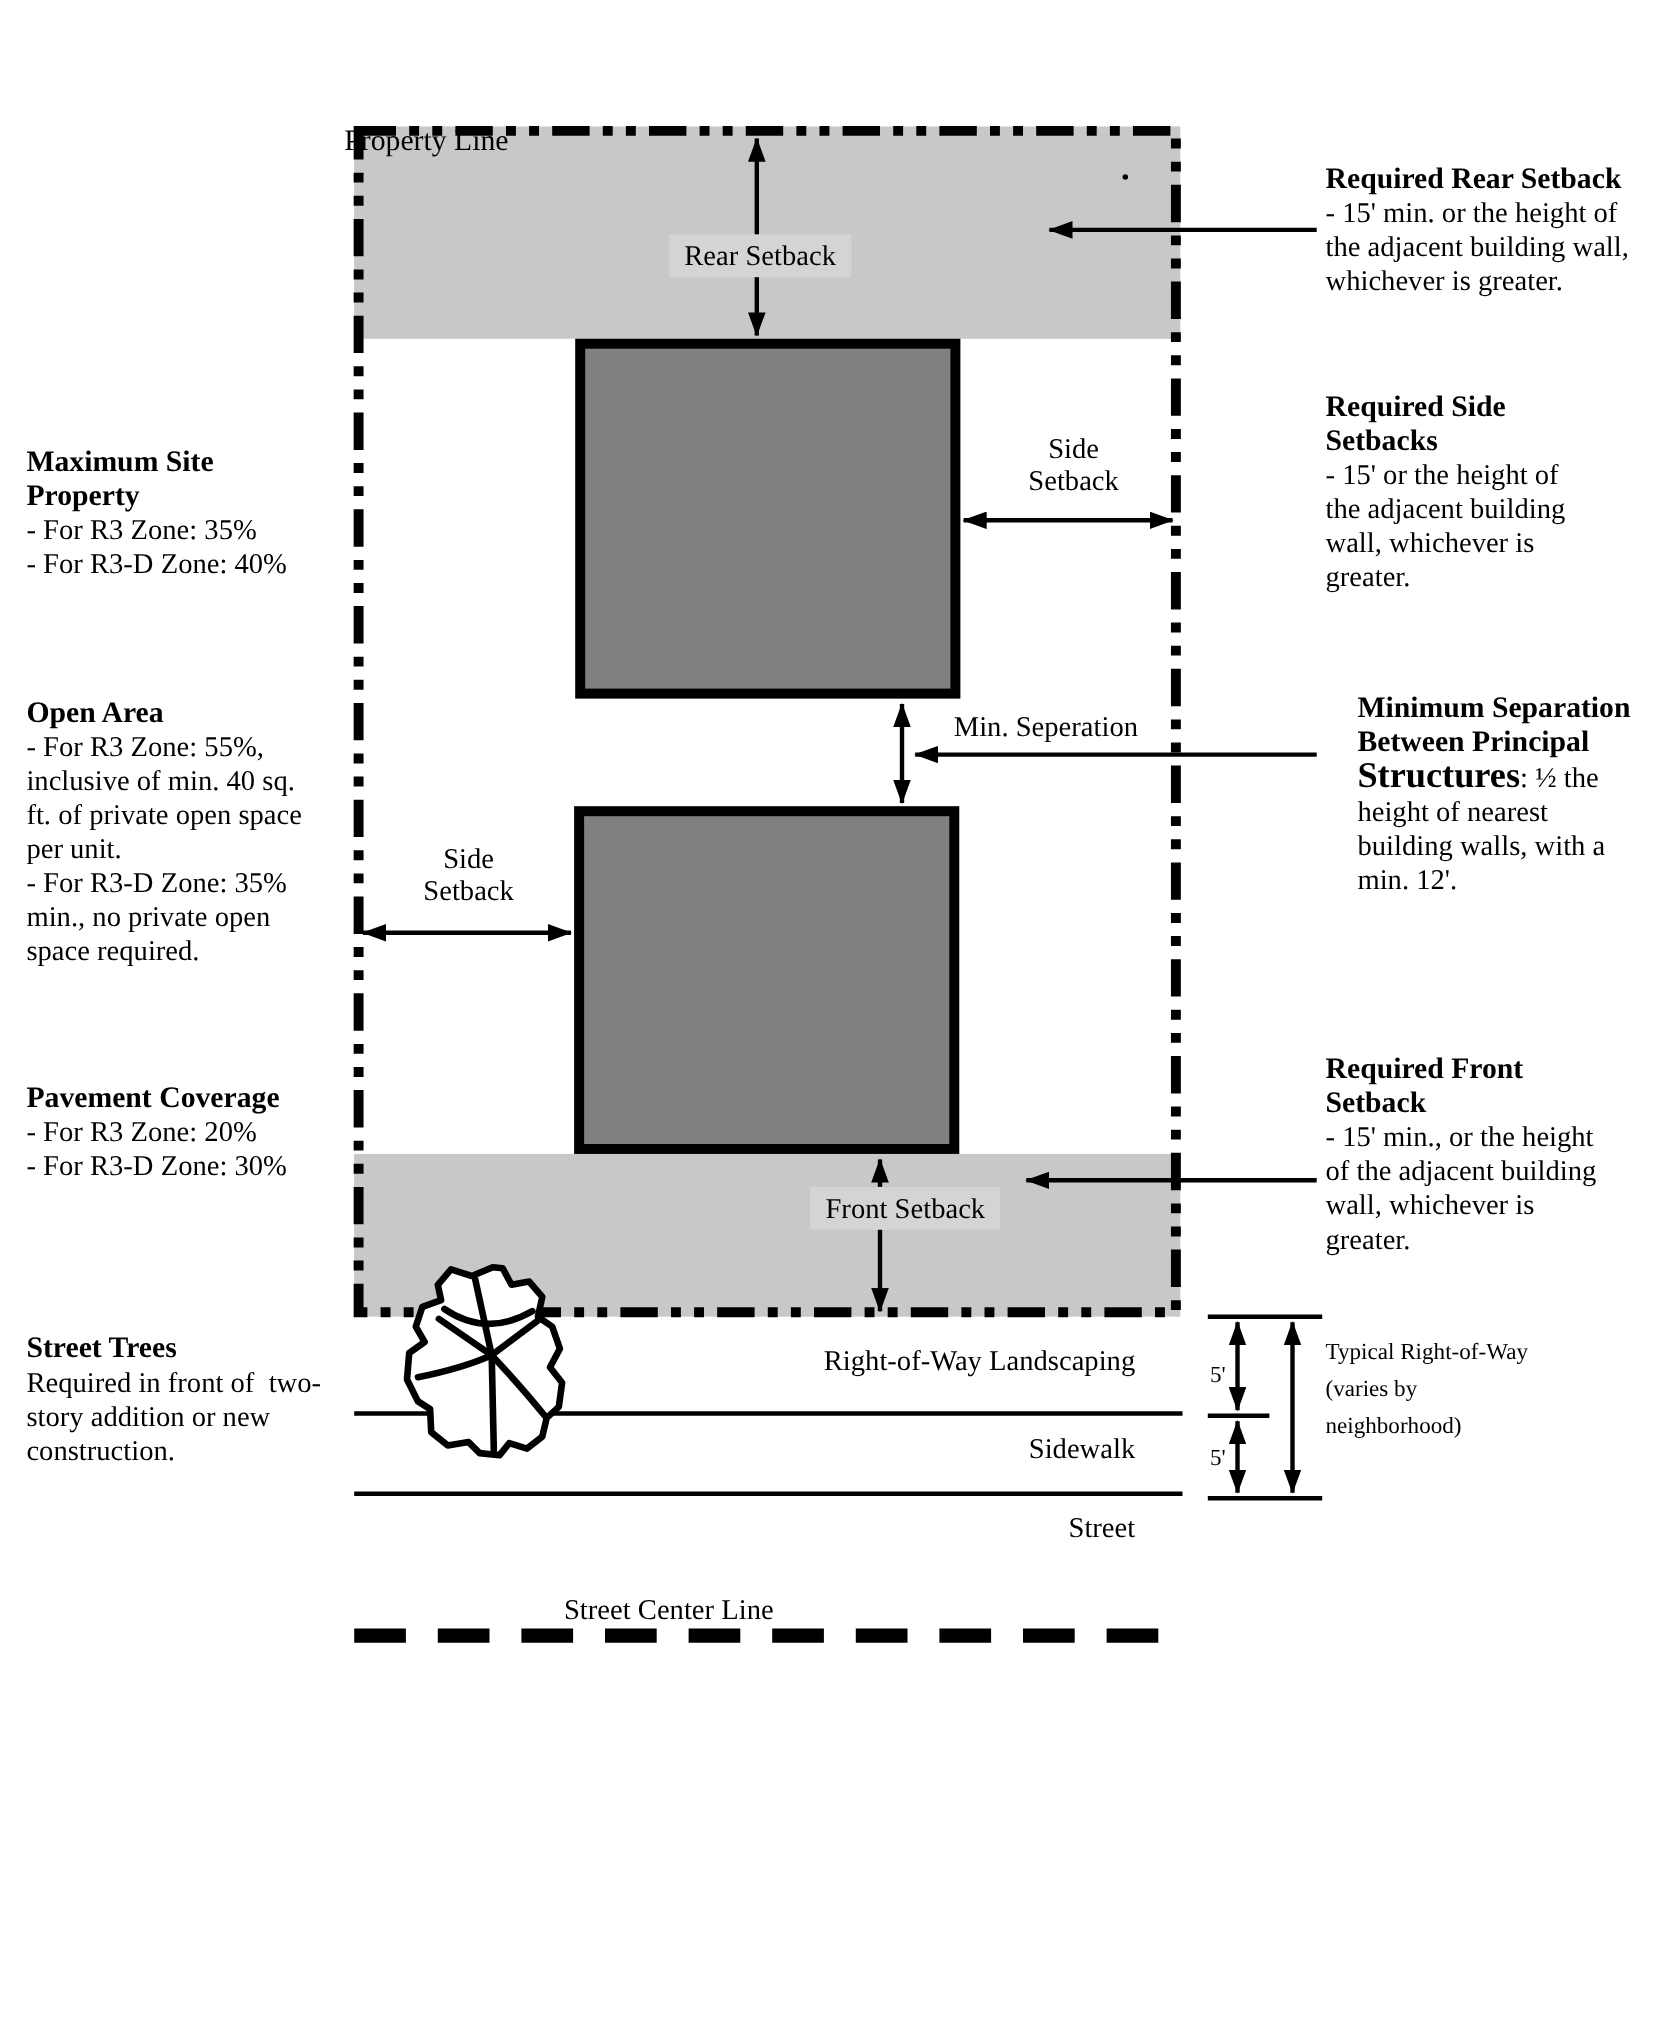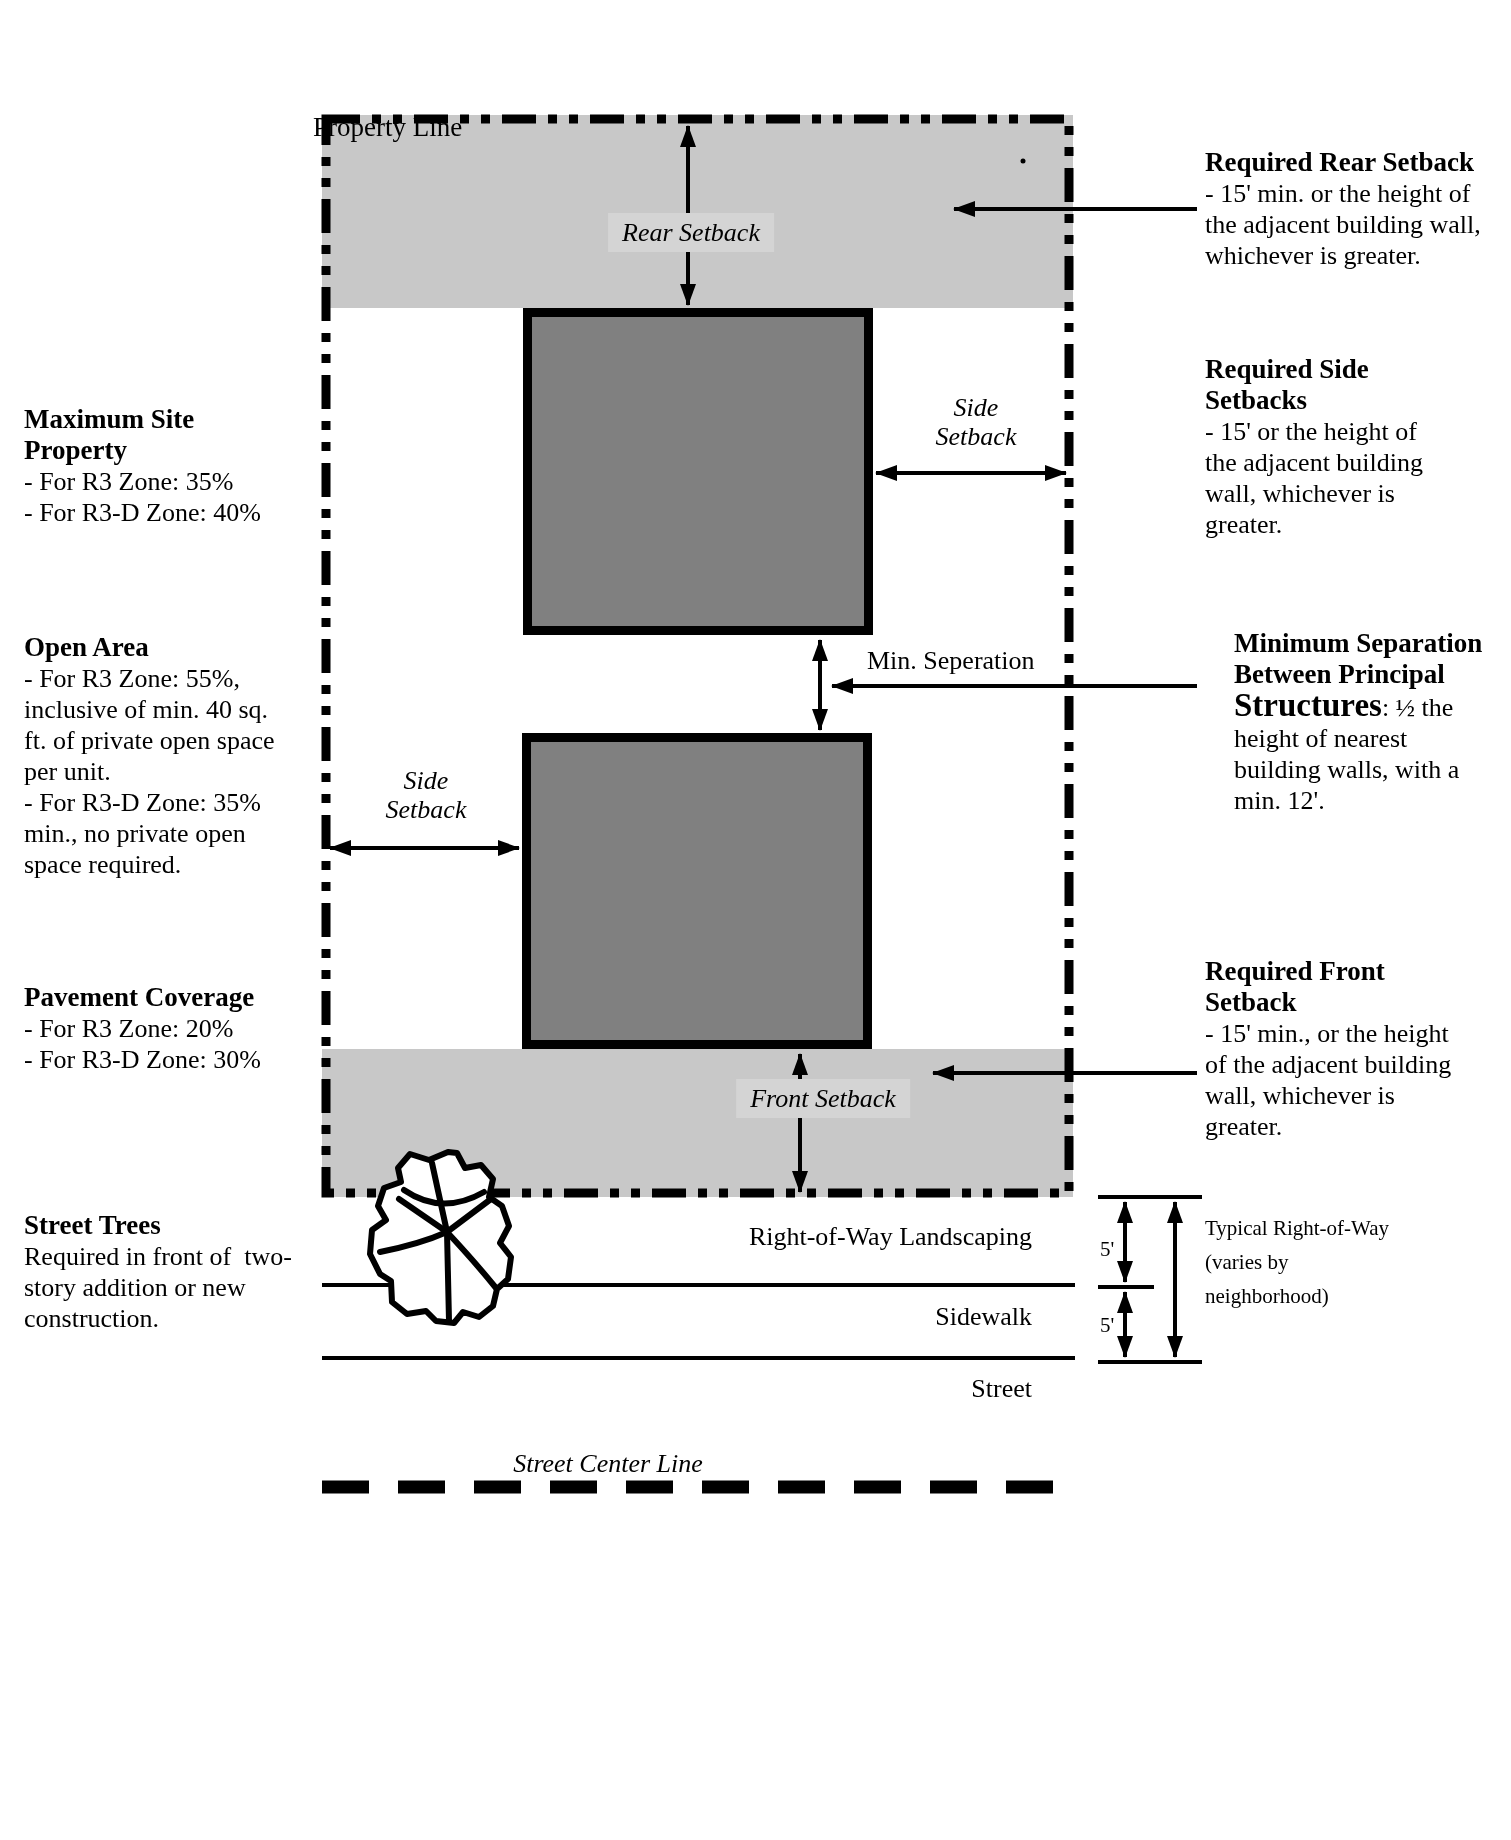--- a/index.html
+++ b/index.html
@@ -5,21 +5,21 @@
   html,body{margin:0;padding:0;background:#fff;}
   #stage{
     position:relative;width:1511px;height:1840px;background:#ffffff;
     font-family:"Liberation Serif", serif;color:#000;overflow:hidden;
   }
   .band{position:absolute;background:#c8c8c8;z-index:1;}
   .building{position:absolute;background:#808080;border:9px solid #000;box-sizing:border-box;z-index:2;}
   #overlay{position:absolute;left:0;top:0;z-index:3;}
   .pre{white-space:pre;}
   .dlabel{position:absolute;font-size:26px;line-height:29px;z-index:5;}
-  .center{transform:translateX(-50%);text-align:center;font-style:italic;}
+  .center{transform:translateX(-50%);text-align:center;}
   .hl{background:#d4d4d4;padding:5px 14px;}
   .rightalign{text-align:right;}
   .note{position:absolute;font-size:26px;line-height:31px;z-index:5;margin-top:16px;}
   .note .h{font-weight:bold;font-size:27px;}
   .hb{font-weight:bold;font-size:33px;}
   .small{font-size:21px;line-height:22px;}
   .title{position:absolute;font-size:27px;z-index:5;}
 </style>
 </head>
 <body>

